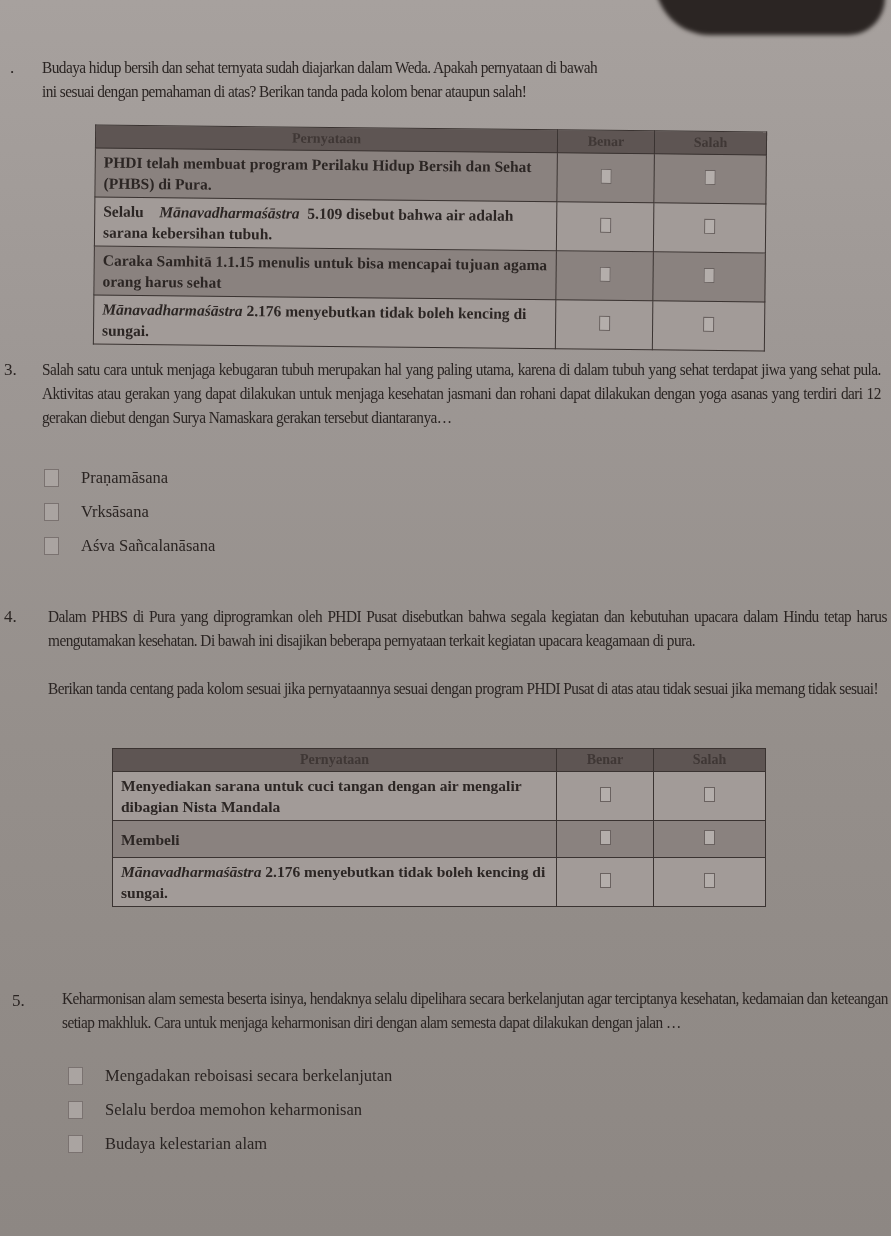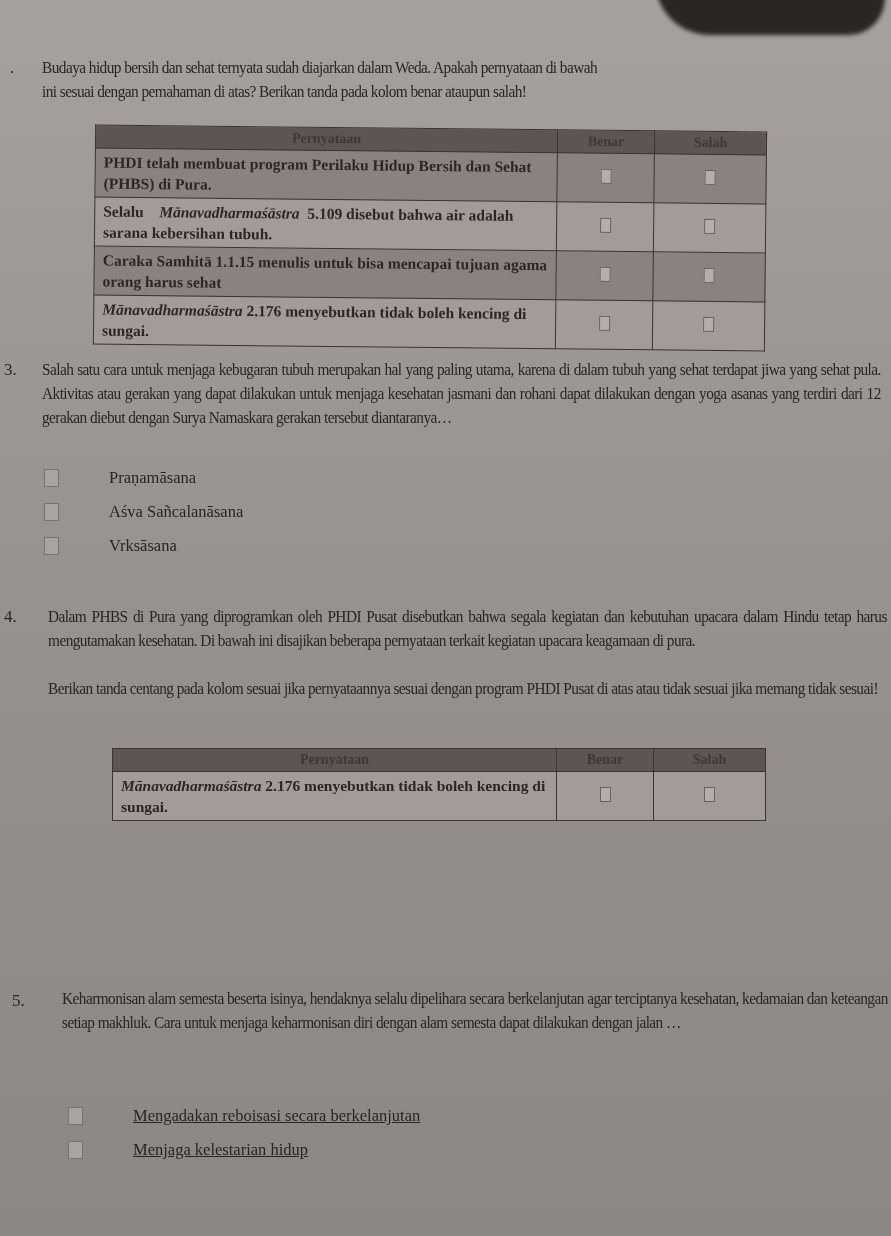--- a/index.html
+++ b/index.html
@@ -18,21 +18,21 @@
   .para.narrow { letter-spacing:-0.6px; transform:scaleX(0.93); transform-origin:left; }
   table.q { position:absolute; border-collapse:collapse; font-family:"Liberation Serif", serif; font-weight:bold; font-size:15.5px; color:#2c2624; }
   table.q th { background:#5e5553; color:#3f3735; font-size:14px; height:20px; border:1px solid #3a3331; }
   table.q td { border:1px solid #3a3331; padding:2px 8px; vertical-align:middle; line-height:21px; }
   table.q tr.shade td { background:#8a827f; }
   table.q tr.light td { background:#a29b98; }
   table.q td.chk { text-align:center; width:80px; }
   table.q td.chk2 { text-align:center; width:95px; }
   .box { display:inline-block; width:9px; height:13px; border:1px solid #6a6260; background:#b4aeab; }
   .opts { position:absolute; font-size:16.5px; }
-  .opt { display:flex; align-items:center; height:34px;gap:28px; }
+  .opt { display:flex; align-items:center; height:34px; }
   .opt .cb { width:13px; height:16px; border:1px solid #7a7270; background:#aaa4a1; margin-right:22px; }
   i { font-style:italic; }
 </style>
 </head>
 <body>
 
 <div class="shadow-blob"></div>
 
 <div class="qnum" style="left:10px;top:58px;">.</div>
 <div class="para narrow" style="left:42px;top:56px;width:860px;">Budaya hidup bersih dan sehat ternyata sudah diajarkan dalam Weda. Apakah pernyataan di bawah</div>
@@ -75,54 +75,68 @@
 <div class="qnum" style="left:4px;top:360px;">3.</div>
 <div class="para narrow" style="left:42px;top:358px;width:902px;">Salah satu cara untuk menjaga kebugaran tubuh merupakan hal yang paling utama, karena di dalam tubuh yang sehat terdapat jiwa yang sehat pula. Aktivitas atau gerakan yang dapat dilakukan untuk menjaga kesehatan jasmani dan rohani dapat dilakukan dengan yoga asanas yang terdiri dari 12 gerakan diebut dengan Surya Namaskara gerakan tersebut diantaranya…</div>
 
 <div class="opts" style="left:44px;top:461px;">
   <div class="opt">
       <span class="cb"></span>
       <span>Praṇamāsana</span>
     </div>
   <div class="opt">
       <span class="cb"></span>
-      <span>Aśva Sañcalanāsana</span>
+      <span>Vrksāsana</span>
     </div>
   <div class="opt">
       <span class="cb"></span>
-      <span>Vrksāsana</span>
+      <span>Aśva Sañcalanāsana</span>
     </div>
 </div>
 
 <div class="qnum" style="left:4px;top:607px;">4.</div>
 <div class="para narrow" style="left:48px;top:605px;width:902px;">Dalam PHBS di Pura yang diprogramkan oleh PHDI Pusat disebutkan bahwa segala kegiatan dan kebutuhan upacara dalam Hindu tetap harus mengutamakan kesehatan. Di bawah ini disajikan beberapa pernyataan terkait kegiatan upacara keagamaan di pura.</div>
 <div class="para narrow" style="left:48px;top:677px;width:902px;">Berikan tanda centang    pada kolom sesuai jika pernyataannya sesuai dengan program PHDI Pusat di atas atau tidak sesuai jika memang tidak sesuai!</div>
 
 <table class="q" style="left:112px;top:748px;width:654px;">
   <tbody>
       <tr>
     <th>Pernyataan</th>
     <th>Benar</th>
     <th>Salah</th>
   </tr>
   <tr class="light">
+    <td style="height:44px;">Menyediakan sarana untuk cuci tangan dengan air mengalir dibagian Nista Mandala</td>
+    <td class="chk"><span class="box"></span></td>
+    <td class="chk2"><span class="box"></span></td>
+  </tr>
+  <tr class="shade">
+    <td style="height:32px;">Membeli</td>
+    <td class="chk"><span class="box"></span></td>
+    <td class="chk2"><span class="box"></span></td>
+  </tr>
+  <tr class="light">
     <td style="height:44px;">
       <i>Mānavadharmaśāstra</i> <span>2.176 menyebutkan tidak boleh kencing di sungai.</span>
     </td>
     <td class="chk"><span class="box"></span></td>
     <td class="chk2"><span class="box"></span></td>
   </tr>
 </tbody>
   </table>
 
 <div class="qnum" style="left:12px;top:991px;">5.</div>
 <div class="para narrow" style="left:62px;top:987px;width:888px;">Keharmonisan alam semesta beserta isinya, hendaknya selalu dipelihara secara berkelanjutan agar terciptanya kesehatan, kedamaian dan keteangan setiap makhluk. Cara untuk menjaga keharmonisan diri dengan alam semesta dapat dilakukan dengan jalan …</div>
 
-<div class="opts" style="left:68px;top:1099px;text-decoration:underline;">
+<div class="opts" style="left:68px;top:1059px;">
   <div class="opt">
       <span class="cb"></span>
       <span>Mengadakan reboisasi secara berkelanjutan</span>
     </div>
   <div class="opt">
       <span class="cb"></span>
-      <span>Menjaga kelestarian hidup</span>
+      <span>Selalu berdoa memohon keharmonisan</span>
+    </div>
+  <div class="opt">
+      <span class="cb"></span>
+      <span>Budaya kelestarian alam</span>
     </div>
 </div>
 
 </body></html>

